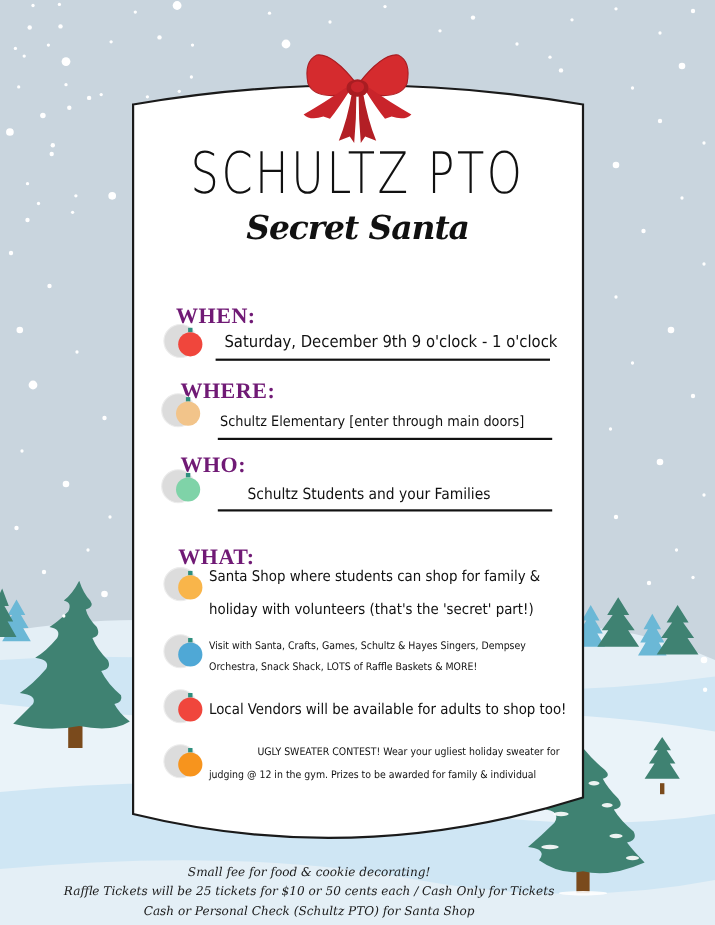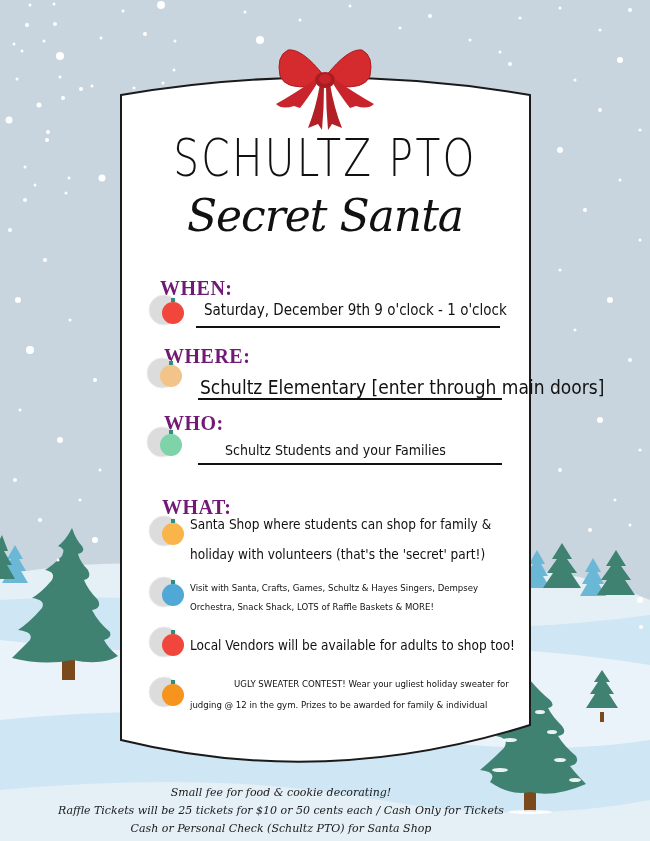--- a/index.html
+++ b/index.html
@@ -2,21 +2,21 @@
 <html><head>
 <meta charset="utf-8">
 <style>
   html,body{margin:0;padding:0;}
   body{width:650px;height:841px;overflow:hidden;position:relative;background:#c9d5de;font-family:"DejaVu Sans",sans-serif;}
   .scene{position:absolute;left:0;top:0;width:650px;height:841px;}
   .card{position:absolute;left:0;top:0;width:650px;height:841px;}
   .bow{position:absolute;left:272px;top:28px;width:106px;height:104px;}
   .title{position:absolute;left:120px;width:410px;text-align:center;color:#111;}
   .title-main{top:128px;font-family:"DejaVu Sans",sans-serif;font-weight:200;font-size:52px;letter-spacing:3px;font-stretch:condensed;transform:scaleX(0.78);transform-origin:center;}
-  .title-sub{top:190px;font-family:"DejaVu Serif",serif;font-style:italic;font-size:44px;font-weight:normal;letter-spacing:-1px;}
+  .title-sub{top:190px;font-family:"DejaVu Serif",serif;font-style:italic;font-size:30px;font-weight:bold;letter-spacing:-1px;}
   .label{position:absolute;font-family:"Liberation Serif",serif;font-weight:bold;font-size:20px;color:#701a75;letter-spacing:0.5px;}
   .orn{position:absolute;width:40px;height:40px;}
   .line-text{position:absolute;font-family:"DejaVu Sans Condensed","DejaVu Sans",sans-serif;color:#111;white-space:nowrap;}
   .uline{position:absolute;height:2px;background:#111;}
   .footer{position:absolute;left:0;width:562px;text-align:center;font-family:"DejaVu Serif",serif;font-style:italic;font-size:11px;color:#1a1a1a;}
 </style>
 </head>
 <body>
 
 <svg class="scene" viewBox="0 0 650 841" width="650" height="841">
@@ -173,21 +173,21 @@
 </svg>
 <div class="line-text" style="left:204px;top:301px;font-size:15px;">Saturday, December 9th  9 o'clock - 1 o'clock</div>
 <div class="uline" style="left:196px;top:326px;width:304px;"></div>
 
 <div class="label" style="left:164px;top:345px;">WHERE:</div>
 <svg class="orn" style="left:146px;top:355px;" viewBox="0 0 40 40">
   <circle cx="16" cy="18" r="15" fill="#dcdcdc" stroke="#ececec"></circle>
   <rect x="23" y="6" width="4" height="4" fill="#2f8f7e"></rect>
   <circle cx="25" cy="21" r="11" fill="#f2c48a"></circle>
 </svg>
-<div class="line-text" style="left:200px;top:376px;font-size:19px;">Schultz Elementary [enter through main doors]</div>
+<div class="line-text" style="left:200px;top:376px;font-size:13px;">Schultz Elementary [enter through main doors]</div>
 <div class="uline" style="left:198px;top:398px;width:304px;"></div>
 
 <div class="label" style="left:164px;top:412px;">WHO:</div>
 <svg class="orn" style="left:146px;top:424px;" viewBox="0 0 40 40">
   <circle cx="16" cy="18" r="15" fill="#dcdcdc" stroke="#ececec"></circle>
   <rect x="23" y="6" width="4" height="4" fill="#2f8f7e"></rect>
   <circle cx="25" cy="21" r="11" fill="#7fd3a8"></circle>
 </svg>
 <div class="line-text" style="left:225px;top:442px;font-size:14px;">Schultz Students and your Families</div>
 <div class="uline" style="left:198px;top:463px;width:304px;"></div>

